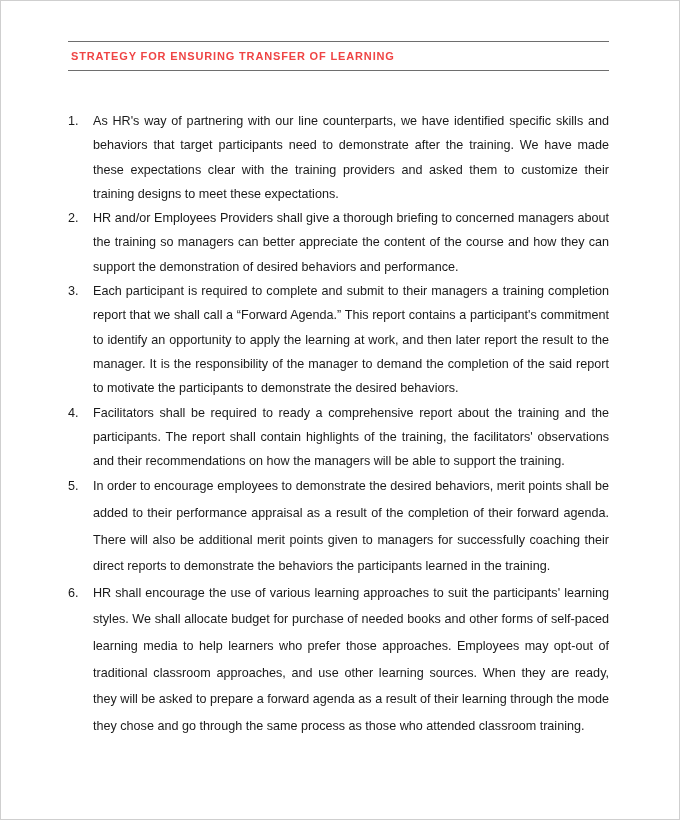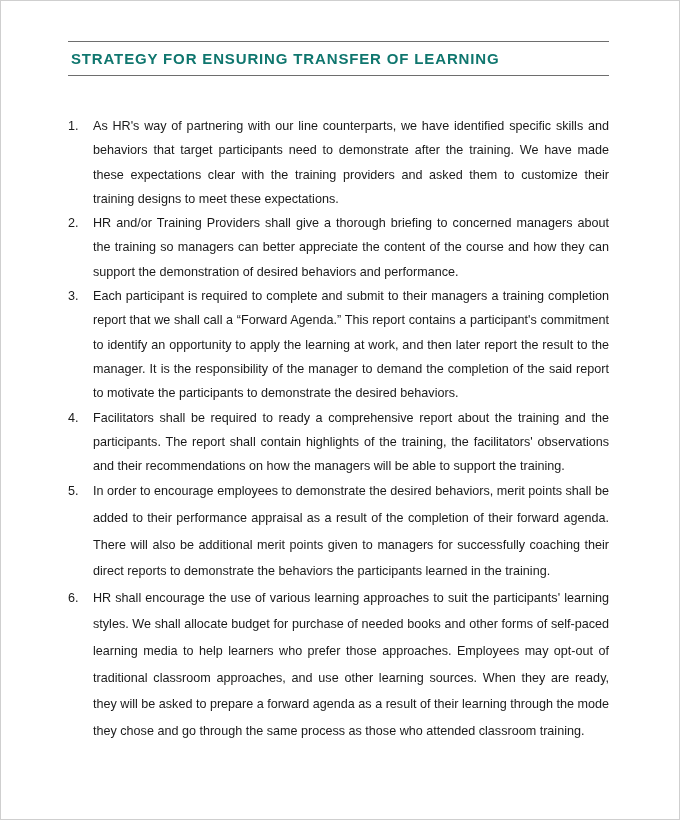--- a/index.html
+++ b/index.html
@@ -29,24 +29,24 @@
     border-top: 1px solid #6e6e6e;
     height: 0;
     margin: 0;
   }
   .title-rule-bottom {
     border-top: 1px solid #6e6e6e;
     height: 0;
     margin: 0;
   }
   .doc-title {
-    font-size: 15px;
+    font-size: 11px;
     font-weight: bold;
     letter-spacing: 0.85px;
-    color: #0f766e;
+    color: #ef4444;
     padding: 8px 0 8px 3px;
     white-space: nowrap;
   }
   .list {
     margin: 0;
     padding: 0;
     list-style: none;
     margin-top: 38px;
   }
   .list-item {
@@ -91,21 +91,21 @@
 
     <ol class="list">
 
       <li class="list-item">
         <span class="num">1.</span>
         <span class="para">As HR's way of partnering with our line counterparts, we have identified specific skills and behaviors that target participants need to demonstrate after the training. We have made these expectations clear with the training providers and asked them to customize their training designs to meet these expectations.</span>
       </li>
 
       <li class="list-item">
         <span class="num">2.</span>
-        <span class="para">HR and/or Training Providers shall give a thorough briefing to concerned managers about the training so managers can better appreciate the content of the course and how they can support the demonstration of desired behaviors and performance.</span>
+        <span class="para">HR and/or Employees Providers shall give a thorough briefing to concerned managers about the training so managers can better appreciate the content of the course and how they can support the demonstration of desired behaviors and performance.</span>
       </li>
 
       <li class="list-item">
         <span class="num">3.</span>
         <span class="para">Each participant is required to complete and submit to their managers a training completion report that we shall call a “Forward Agenda.” This report contains a participant's commitment to identify an opportunity to apply the learning at work, and then later report the result to the manager. It is the responsibility of the manager to demand the completion of the said report to motivate the participants to demonstrate the desired behaviors.</span>
       </li>
 
       <li class="list-item">
         <span class="num">4.</span>
         <span class="para">Facilitators shall be required to ready a comprehensive report about the training and the participants. The report shall contain highlights of the training, the facilitators' observations and their recommendations on how the managers will be able to support the training.</span>

